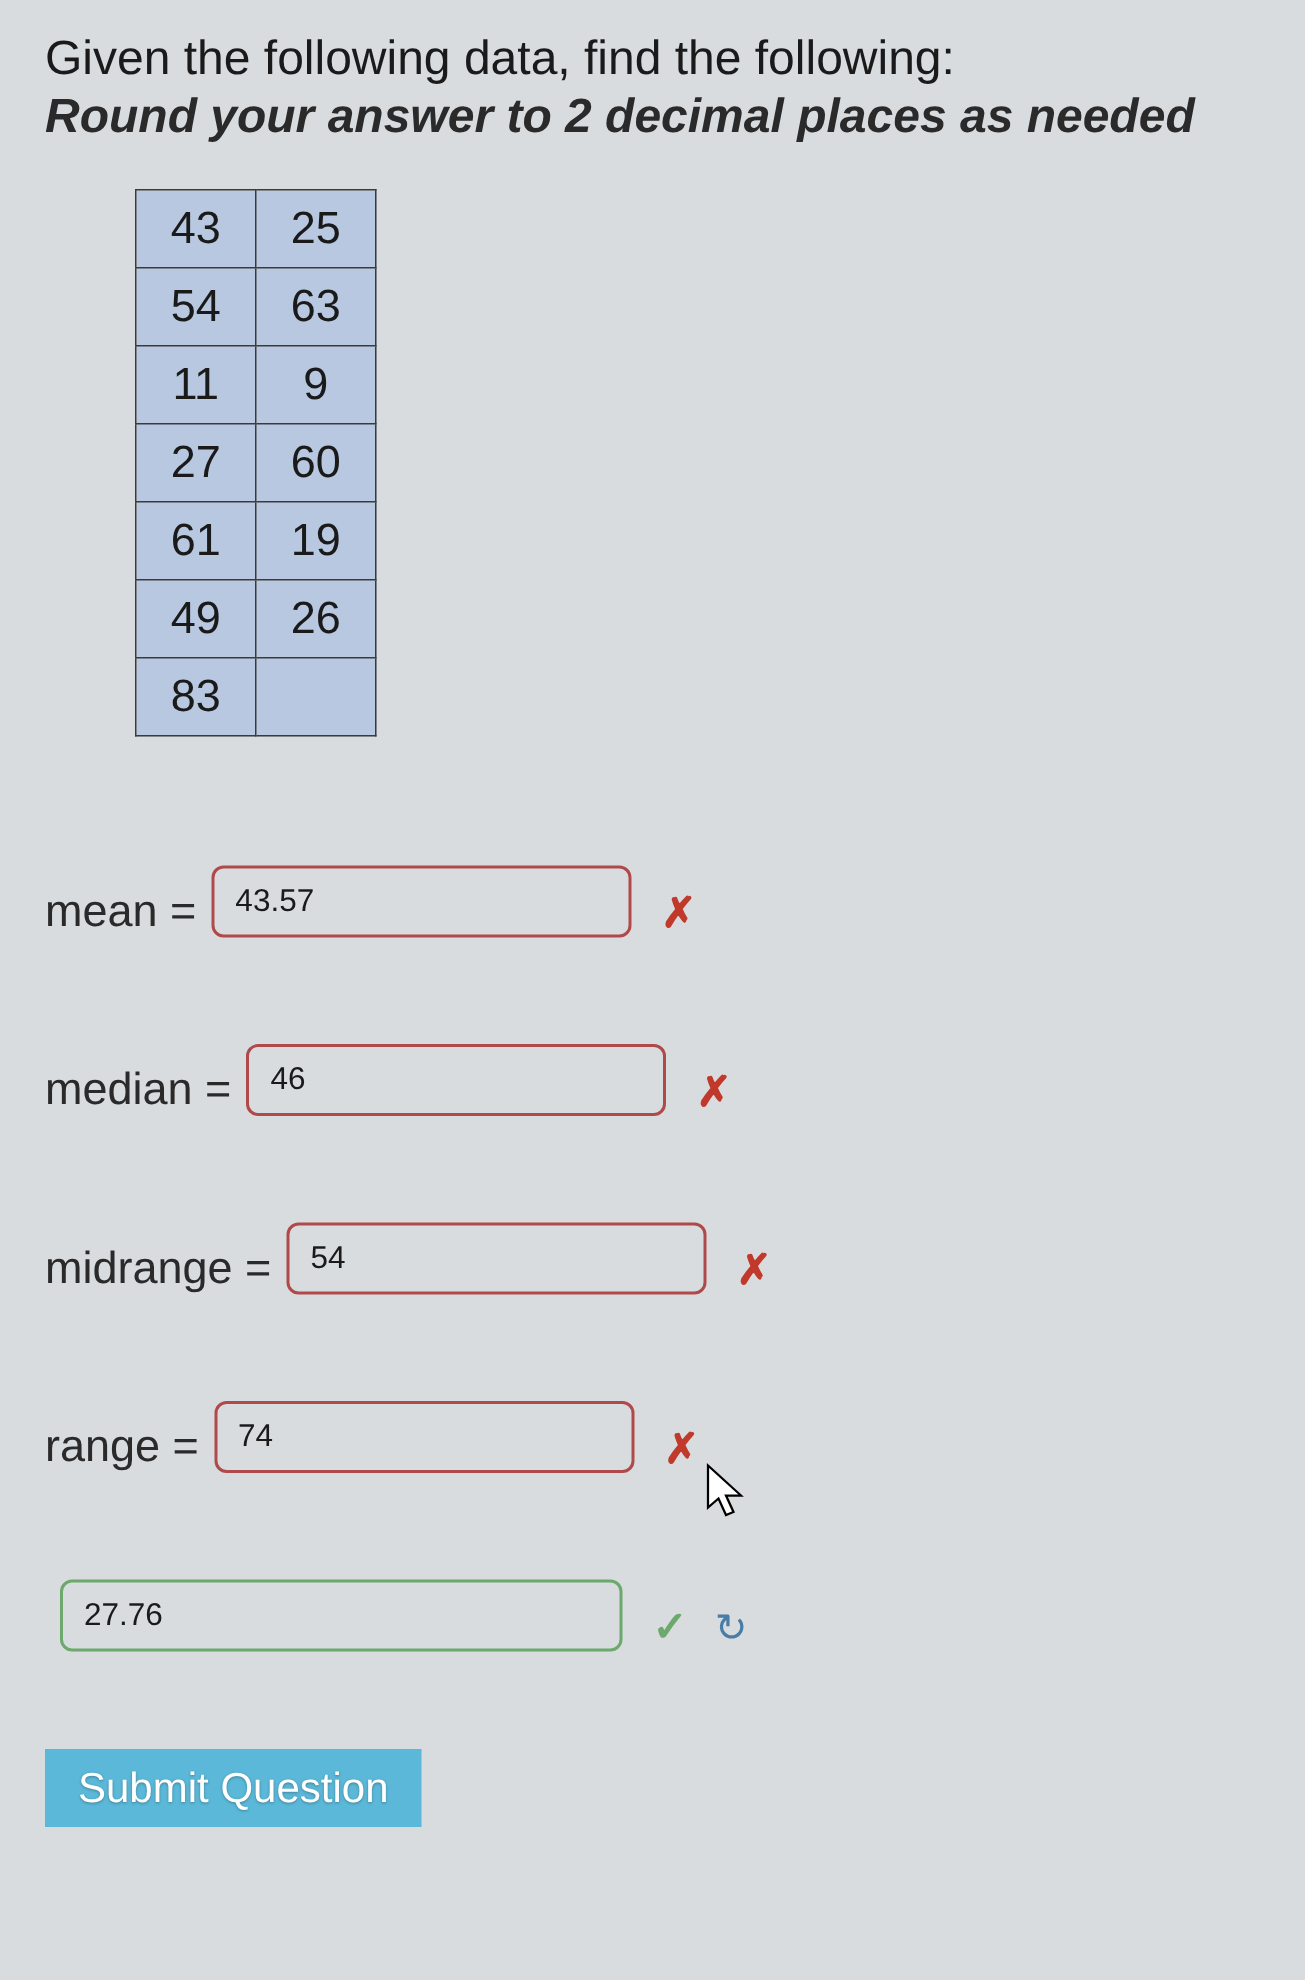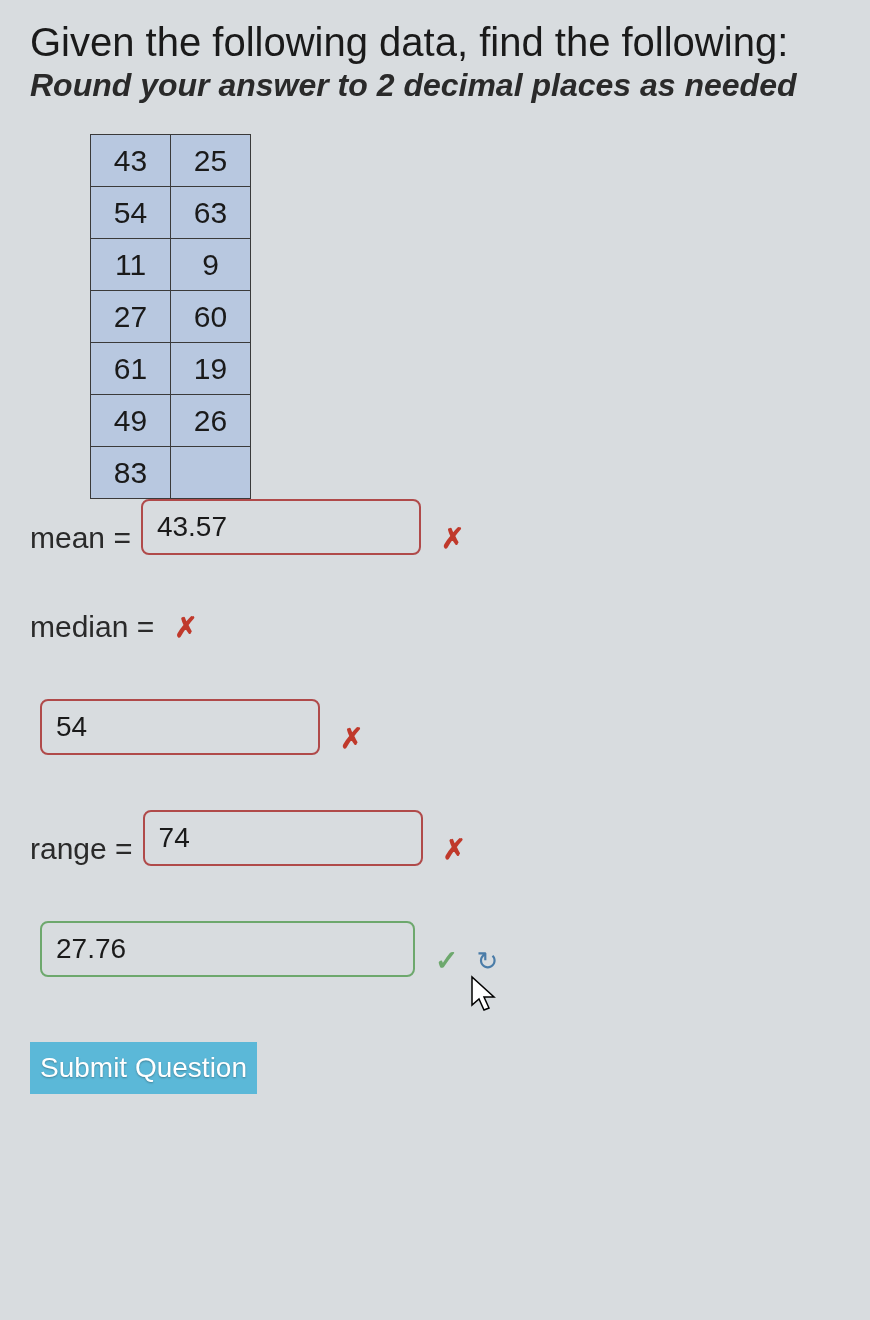--- a/index.html
+++ b/index.html
@@ -7,34 +7,35 @@
     width: 870px;
     height: 1320px;
     background: #d8dcdf;
     font-family: Arial, Helvetica, sans-serif;
     color: #2a2a2a;
     padding: 20px 30px;
     position: relative;
     overflow: hidden;
   }
   .prompt-line1 {
-    font-size: 40px;
+    font-size: 32px;
     color: #1a1a1a;
     margin-bottom: 2px;
   }
   .prompt-line2 {
     font-size: 32px;
     font-style: italic;
     color: #2a2a2a;
     margin-bottom: 30px;
     font-weight: bold;
   }
   .data-table {
     margin-left: 60px;
     border-collapse: collapse;
+    margin-bottom: 70px;
   }
   .data-table td {
     border: 1px solid #3a3a3a;
     background: #b8c8e0;
     width: 80px;
     height: 52px;
     text-align: center;
     font-size: 30px;
     color: #1a1a1a;
   }
@@ -48,26 +49,27 @@
     font-size: 30px;
     color: #2a2a2a;
   }
   .answer-label {
     white-space: nowrap;
   }
   .answer-input {
     border: 2px solid #b04a4a;
     border-radius: 8px;
     background: transparent;
-    font-size: 28px;
+    font-size: 21px;
     font-family: inherit;
     color: #1a1a1a;
     padding: 10px 14px;
     margin-left: 10px;
     width: 280px;
+    margin-top: 16px;
   }
   .answer-input.correct {
     border-color: #6da86d;
     width: 375px;
   }
   .feedback-icon {
     margin-left: 20px;
     font-size: 28px;
     font-weight: bold;
   }
@@ -76,21 +78,21 @@
   .retry-icon {
     margin-left: 18px;
     font-size: 26px;
     color: #4a7ca8;
   }
   .submit-btn {
     background: #5bb8d8;
     color: #ffffff;
     border: none;
     font-size: 28px;
-    padding: 10px 10px;
+    padding: 10px 22px;
     cursor: pointer;
     margin-top: 10px;
     text-shadow: 0 1px 2px rgba(0,0,0,0.3);
   }
   .cursor {
     position: absolute;
     left: 470px;
     top: 975px;
     pointer-events: none;
   }
@@ -137,24 +139,26 @@
   </table>
 
 <div class="answer-row">
   <span class="answer-label">mean = </span>
   <input class="answer-input" value="43.57" style="">
   <span class="feedback-icon wrong">✗</span>
 </div>
 
 <div class="answer-row">
   <span class="answer-label">median = </span>
+  <input class="answer-input" value="46" style="">
   <span class="feedback-icon wrong">✗</span>
 </div>
 
 <div class="answer-row">
+  <span class="answer-label">midrange = </span>
   <input class="answer-input" value="54" style="">
   <span class="feedback-icon wrong">✗</span>
 </div>
 
 <div class="answer-row">
   <span class="answer-label">range = </span>
   <input class="answer-input" value="74" style="">
   <span class="feedback-icon wrong">✗</span>
 </div>
 

